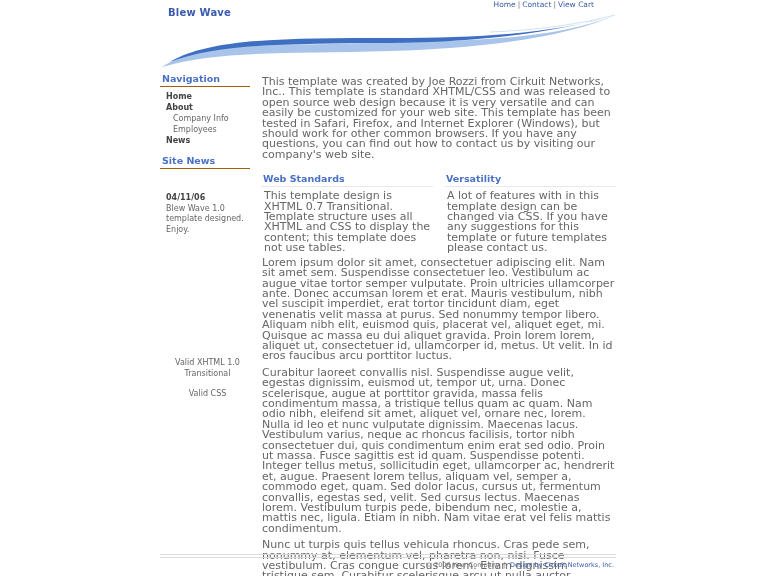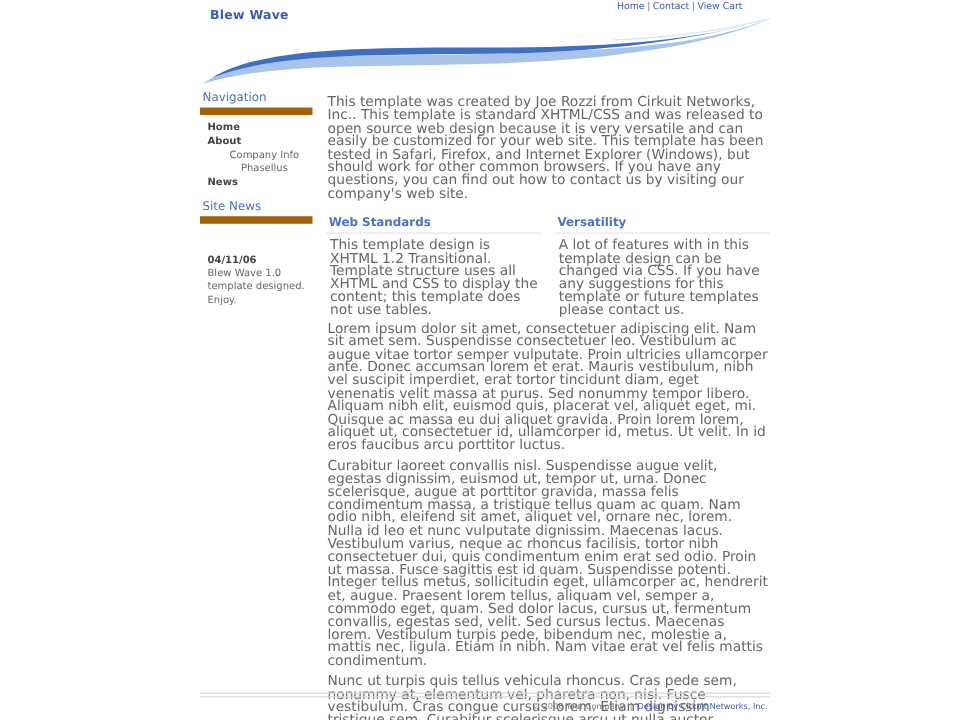--- a/index.html
+++ b/index.html
@@ -5,25 +5,25 @@
     html, body { margin:0; padding:0; background:#ffffff; }
     body { width:768px; height:576px; position:relative; overflow:hidden;
       font-family:"DejaVu Sans", sans-serif; color:#555; }
     #wrap { position:absolute; left:160px; top:0; width:456px; height:576px; }
     #toplinks { position:absolute; right:22px; top:0px; font-size:7.5px; color:#555; }
     #toplinks a { color:#3a5ba8; text-decoration:none; }
     #toplinks .sep { color:#777; margin:0 2px; }
     #logo { position:absolute; left:8px; top:7px; font-size:10px; font-weight:bold; color:#3a5bb0; letter-spacing:0.2px; }
     #wave { position:absolute; left:0; top:10px; width:460px; height:60px; }
     #sidebar { position:absolute; left:0; top:73px; width:90px; }
-    .side-h { font-size:9.5px; font-weight:normal; color:#4a72c4; padding:0 0 2px 2px; border-bottom:6px solid #a16207; margin-bottom:4px; }
+    .side-h { font-size:9.5px; font-weight:bold; color:#4a72c4; padding:0 0 2px 2px; border-bottom:1px solid #a16207; margin-bottom:4px; }
     .nav { list-style:none; margin:0 0 0 6px; padding:0; font-size:8px; line-height:11px; }
     .nav li { color:#444; }
     .nav li.top { font-weight:bold; color:#444; }
-    .nav li.sub { padding-left:7px; color:#666;text-align:center; }
+    .nav li.sub { padding-left:7px; color:#666; }
     .news { margin:4px 0 0 6px; font-size:8px; line-height:10.5px; color:#666; }
     .news .date { font-weight:bold; color:#444;margin-top:24px; }
     .valid { position:absolute; left:0; top:358px; width:95px; text-align:center; font-size:8px; color:#666; line-height:10.5px; }
     .valid .v2 { margin-top:10px; }
     #main { position:absolute; left:101px; top:73px; width:355px; }
     .h { font-size:9.5px; font-weight:bold; color:#4a72c4; padding:0 0 2px 1px; border-bottom:1px solid #e8e8ef; }
     .p { font-size:11px; line-height:10.4px; color:#666; margin:4px 0 0 1px; }
     .cols { display:flex; justify-content:space-between; margin-top:13px; }
     .col { width:172px; }
     .col .h { padding-left:2px; }
@@ -48,38 +48,42 @@
   </svg>
 
   <div id="logo">Blew Wave</div>
 
   <div id="sidebar">
     <div class="side-h">Navigation</div>
     <ul class="nav">
       <li class="top">Home</li>
       <li class="top">About</li>
       <li class="sub">Company Info</li>
-      <li class="sub">Phasellus</li>
+      <li class="sub">Employees</li>
       <li class="top">News</li>
     </ul>
     <div class="side-h" style="margin-top:9px;">Site News</div>
     <div class="news">
       <div class="date">04/11/06</div>
       <div>Blew Wave 1.0 template designed. Enjoy.</div>
     </div>
   </div>
 
+  <div class="valid">
+    <div style="padding:0 12px;">Valid XHTML 1.0 Transitional</div>
+    <div class="v2">Valid CSS</div>
+  </div>
 
   <div id="main">
     <div class="p">This template was created by Joe Rozzi from Cirkuit Networks, Inc.. This template is standard XHTML/CSS and was released to open source web design because it is very versatile and can easily be customized for your web site. This template has been tested in Safari, Firefox, and Internet Explorer (Windows), but should work for other common browsers. If you have any questions, you can find out how to contact us by visiting our company's web site.</div>
 
     <div class="cols">
       <div class="col">
         <div class="h">Web Standards</div>
-        <div class="p">This template design is XHTML 1.2 Transitional. Template structure uses all XHTML and CSS to display the content; this template does not use tables.</div>
+        <div class="p">This template design is XHTML 0.7 Transitional. Template structure uses all XHTML and CSS to display the content; this template does not use tables.</div>
       </div>
       <div class="col">
         <div class="h">Versatility</div>
         <div class="p">A lot of features with in this template design can be changed via CSS. If you have any suggestions for this template or future templates please contact us.</div>
       </div>
     </div>
 
     <div class="p">Lorem ipsum dolor sit amet, consectetuer adipiscing elit. Nam sit amet sem. Suspendisse consectetuer leo. Vestibulum ac augue vitae tortor semper vulputate. Proin ultricies ullamcorper ante. Donec accumsan lorem et erat. Mauris vestibulum, nibh vel suscipit imperdiet, erat tortor tincidunt diam, eget venenatis velit massa at purus. Sed nonummy tempor libero. Aliquam nibh elit, euismod quis, placerat vel, aliquet eget, mi. Quisque ac massa eu dui aliquet gravida. Proin lorem lorem, aliquet ut, consectetuer id, ullamcorper id, metus. Ut velit. In id eros faucibus arcu porttitor luctus.</div>
     <div class="p" style="margin-top:6px;">Curabitur laoreet convallis nisl. Suspendisse augue velit, egestas dignissim, euismod ut, tempor ut, urna. Donec scelerisque, augue at porttitor gravida, massa felis condimentum massa, a tristique tellus quam ac quam. Nam odio nibh, eleifend sit amet, aliquet vel, ornare nec, lorem. Nulla id leo et nunc vulputate dignissim. Maecenas lacus. Vestibulum varius, neque ac rhoncus facilisis, tortor nibh consectetuer dui, quis condimentum enim erat sed odio. Proin ut massa. Fusce sagittis est id quam. Suspendisse potenti. Integer tellus metus, sollicitudin eget, ullamcorper ac, hendrerit et, augue. Praesent lorem tellus, aliquam vel, semper a, commodo eget, quam. Sed dolor lacus, cursus ut, fermentum convallis, egestas sed, velit. Sed cursus lectus. Maecenas lorem. Vestibulum turpis pede, bibendum nec, molestie a, mattis nec, ligula. Etiam in nibh. Nam vitae erat vel felis mattis condimentum.</div>
     <div class="p" style="margin-top:6px;">Nunc ut turpis quis tellus vehicula rhoncus. Cras pede sem, nonummy at, elementum vel, pharetra non, nisi. Fusce vestibulum. Cras congue cursus lorem. Etiam dignissim tristique sem. Curabitur scelerisque arcu ut nulla auctor tempor. Aenean congue tincidunt dolor. Pellentesque sem nulla, tristique non, semper eu, aliquam ac, dui. Proin purus justo, semper sed, ultricies sit amet, hendrerit ac, sem. Integer eget augue. Phasellus non quam at risus gravida pellentesque. Nunc tempus enim ac quam. Aliquam posuere libero eu nisi ultrices tincidunt.</div>

